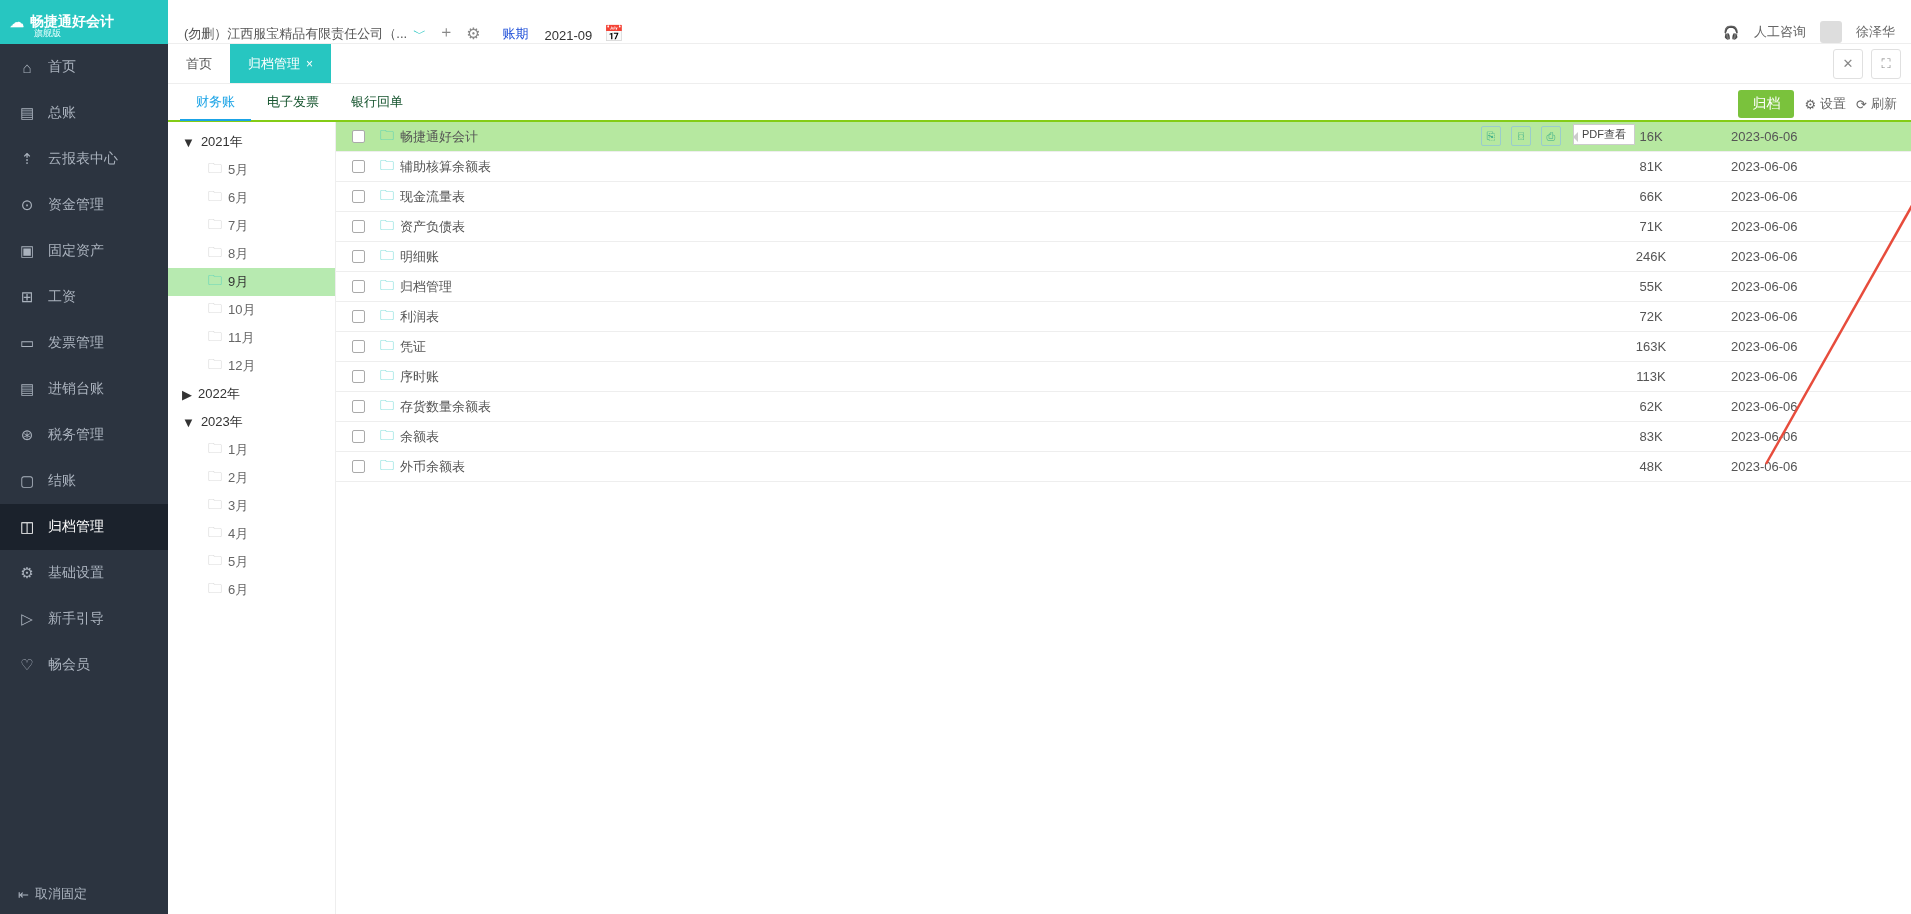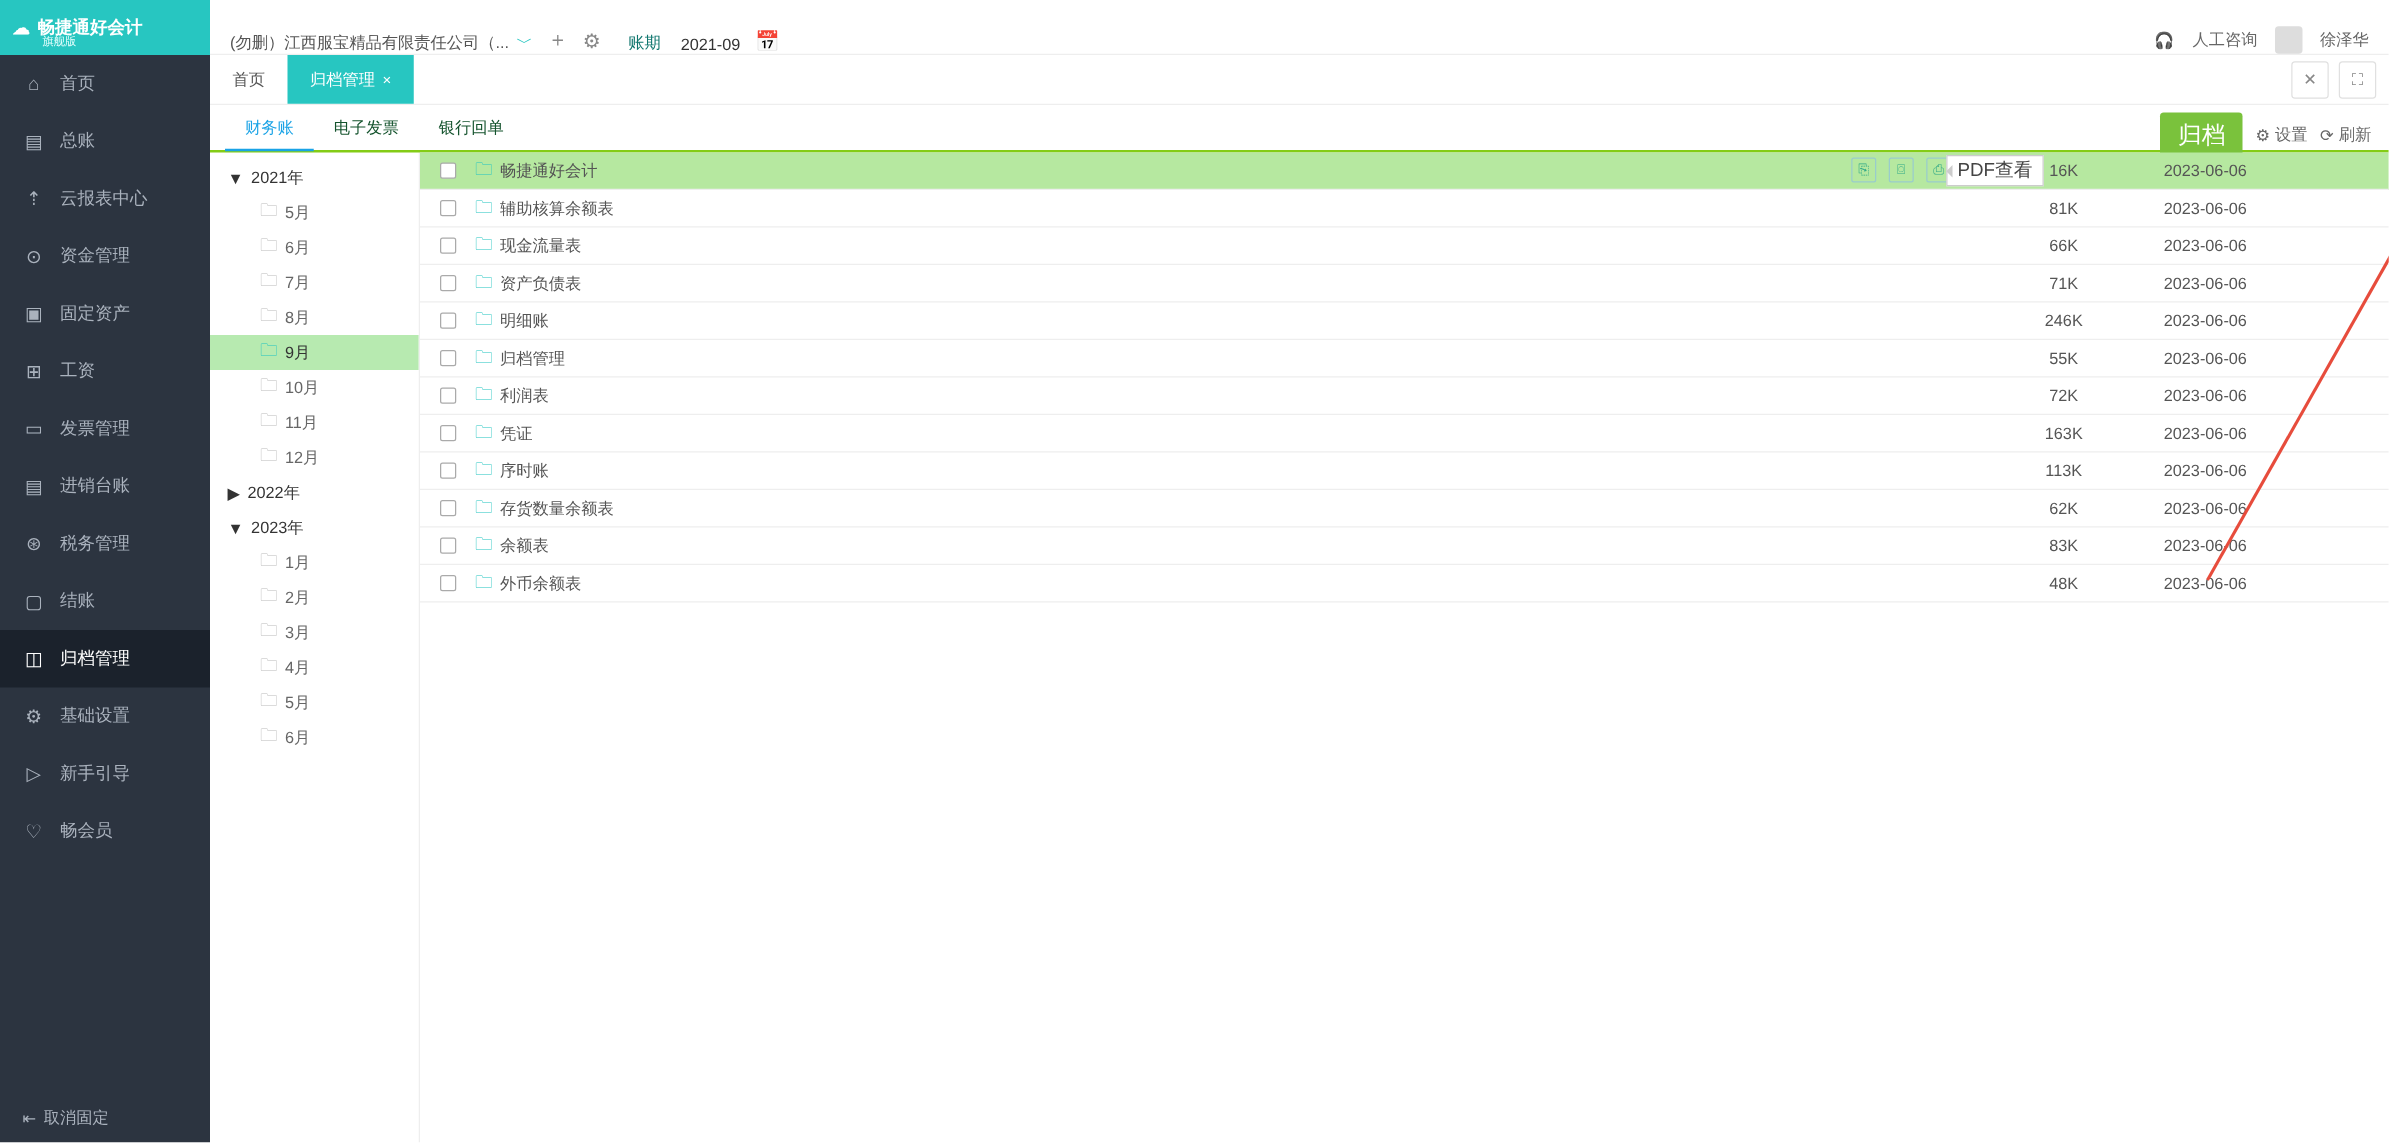--- a/index.html
+++ b/index.html
@@ -17,39 +17,39 @@
   .sidebar-footer { height: 40px; display: flex; align-items: center; padding: 0 18px; gap: 6px; color: #aab2bd; cursor: pointer; }
 
   
   .main { flex: 1; display: flex; flex-direction: column; }
 
   
   .topbar { height: 44px; display: flex; align-items: flex-end; padding: 0 16px; gap: 12px; border-bottom: 1px solid #eee; }
   .company { color: #555; display: flex; align-items: center; gap: 6px; }
   .company-chev { color: #27c6c1; }
   .topbar-icon { color: #888; cursor: pointer; font-size: 16px; }
-  .period-label { margin-left: 10px; color: #0f766e; }
+  .period-label { margin-left: 10px; color: #1d4ed8; }
   .period-value { color: #333; margin-left: 4px; }
   .topbar-right { margin-left: auto; display: flex; align-items: center; gap: 14px; color: #666; }
   .avatar { width: 22px; height: 22px; background: #ddd; border-radius: 3px; display: inline-block; }
 
   
   .tabrow { height: 40px; display: flex; align-items: center; border-bottom: 1px solid #eee; position: relative; }
   .tab { padding: 0 18px; height: 100%; display: flex; align-items: center; cursor: pointer; color: #555; gap: 6px; }
   .tab.active { background: #27c6c1; color: #fff; }
   .tab-close { font-size: 12px; }
   .tabrow-right { margin-left: auto; display: flex; align-items: center; gap: 8px; padding-right: 10px; }
   .icon-btn { width: 30px; height: 30px; border: 1px solid #e0e0e0; display: flex; align-items: center; justify-content: center; color: #888; cursor: pointer; border-radius: 3px; }
   .filterbar { position: absolute; right: 14px; top: 6px; display: flex; align-items: center; gap: 10px; }
 
   
   .subtab-row { height: 38px; display: flex; align-items: flex-end; padding: 0 12px; position: relative; border-bottom: 2px solid #84cc16; }
   .subtab { padding: 8px 16px; cursor: pointer; color: #14532d; border-bottom: 2px solid transparent; position: relative; top: 1px; }
   .subtab.active { color: #1aa3e6; border-bottom-color: #1aa3e6; }
-  .btn-archive { background: #7ac23c; color: #fff; border: none; padding: 5px 14px; border-radius: 3px; cursor: pointer; font-size: 19px; }
+  .btn-archive { background: #7ac23c; color: #fff; border: none; padding: 5px 14px; border-radius: 3px; cursor: pointer; font-size: 14px; }
   .link-btn { color: #666; cursor: pointer; display: flex; align-items: center; gap: 4px; font-size: 13px; }
   .link-btn .mini-icon { font-size: 13px; }
 
   .body-split { display: flex; flex: 1; }
   .tree { width: 168px; border-right: 1px solid #eee; padding-top: 6px; overflow-y: auto; }
   .tree-year { display: flex; align-items: center; height: 28px; padding-left: 14px; cursor: pointer; gap: 6px; color: #333; }
   .tree-month { display: flex; align-items: center; height: 28px; padding-left: 40px; cursor: pointer; gap: 6px; color: #666; }
   .tree-month.active { background: #b7eab0; color: #333; }
   .folder-ico { color: #bbb; font-size: 14px; }
   .tree-month.active .folder-ico { color: #27c6c1; }
@@ -66,21 +66,21 @@
   .td-check { width: 44px; display: flex; justify-content: center; }
   .td-name { flex: 1; display: flex; align-items: center; gap: 6px; color: #555; }
   .td-size { width: 160px; text-align: center; color: #555; }
   .td-date { width: 180px; text-align: left; color: #555; }
   .file-ico { color: #27c6c1; font-size: 14px; }
 
   
   .row-actions { display: none; position: absolute; right: 350px; top: 4px; gap: 10px; }
   .trow.hover .row-actions { display: flex; }
   .row-act { width: 20px; height: 20px; border: 1px solid #9cc; display: flex; align-items: center; justify-content: center; color: #3a8; font-size: 11px; border-radius: 2px; cursor: pointer; }
-  .tooltip { position: absolute; right: 276px; top: 2px; background: #fff; border: 1px solid #ccc; padding: 2px 8px; font-size: 15px; color: #444; display: none; }
+  .tooltip { position: absolute; right: 276px; top: 2px; background: #fff; border: 1px solid #ccc; padding: 2px 8px; font-size: 11px; color: #444; display: none; }
   .trow.hover .tooltip { display: block; }
   .tooltip::before { content: ""; position: absolute; left: -6px; top: 7px; border: 5px solid transparent; border-right-color: #ccc; }
 
   .chk { width: 13px; height: 13px; border: 1px solid #aaa; border-radius: 2px; display: inline-block; background: #fff; }
   .chk-h { border-color: #fff; }
 
   
   .arrow-svg { position: absolute; pointer-events: none; }
 </style>
 </head>

